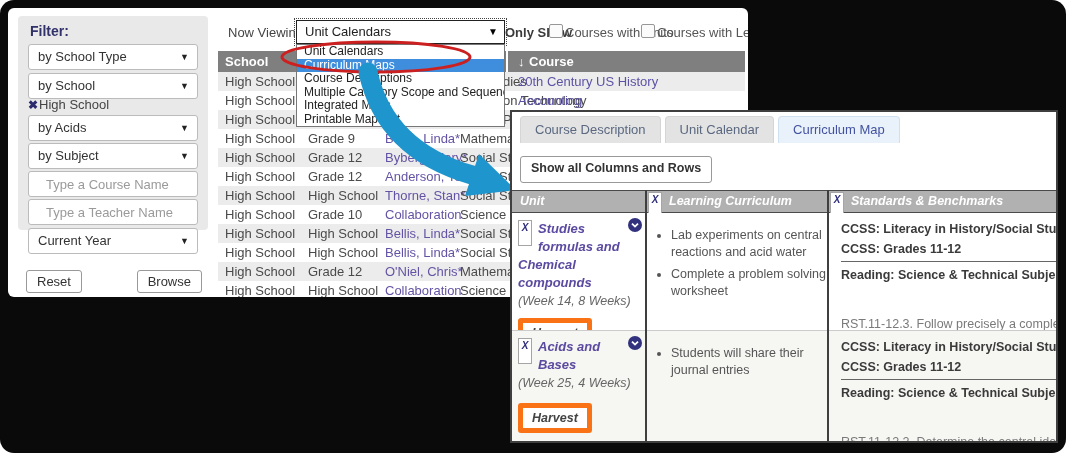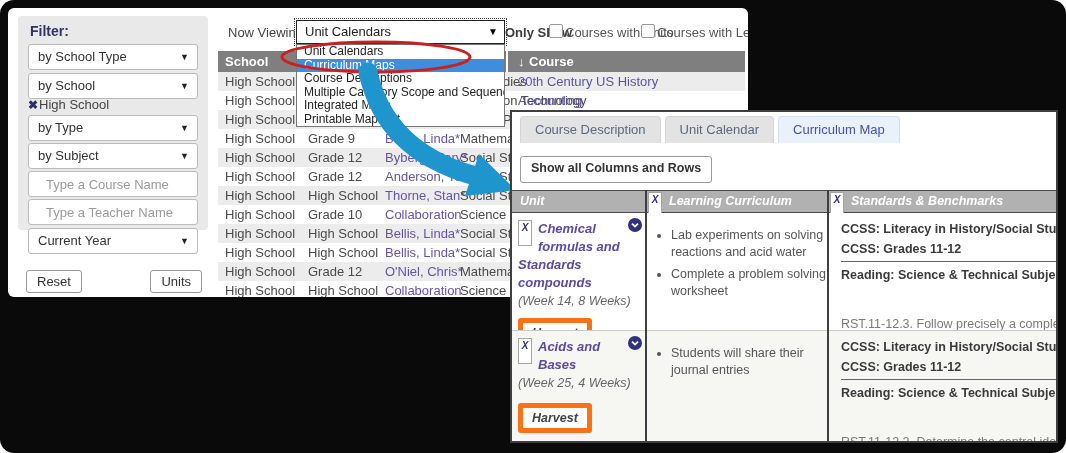--- a/index.html
+++ b/index.html
@@ -96,38 +96,38 @@
       <div class="fsel" style="top:57px;">
         <span>by School</span>
         <span class="caret">▼</span>
       </div>
 
       <div class="chip" style="top:81px;">
         <span class="x">✖</span><span>High School</span>
       </div>
 
       <div class="fsel" style="top:99px;">
-        <span>by Type</span>
+        <span>by Acids</span>
         <span class="caret">▼</span>
       </div>
       <div class="fsel" style="top:127px;">
         <span>by Subject</span>
         <span class="caret">▼</span>
       </div>
 
       <input class="finp" style="top: 155px;" placeholder="Type a Course Name">
       <input class="finp" style="top: 183px;" placeholder="Type a Teacher Name">
 
       <div class="fsel" style="top:212px;">
         <span>Current Year</span>
         <span class="caret">▼</span>
       </div>
 
       <div class="fbtn" style="left:8px;">Reset</div>
-      <div class="fbtn" style="right:6px;">Units</div>
+      <div class="fbtn" style="right:6px;">Browse</div>
     </div>
 
     <div class="nv-label">Now Viewing:</div>
     <div id="view-select">
       <span>Unit Calendars</span>
       <span class="caret">▼</span>
     </div>
     <div class="only-show">Only Show</div>
     <div class="cbx" style="left:541px;"></div>
     <div class="cbx-label" style="left:557px;">Courses with Units</div>
@@ -244,31 +244,31 @@
     <div class="ohead"></div>
     <div class="ohead-label" style="left:8px;">Unit</div>
     <div class="xbox hd" style="left:136px;">X</div>
     <div class="ohead-label" style="left:157px;">Learning Curriculum</div>
     <div class="xbox hd" style="left:318px;">X</div>
     <div class="ohead-label" style="left:339px;">Standards &amp; Benchmarks</div>
 
     <div class="orow" id="orow1">
       <div class="unit-cell">
         <div class="xbox">X</div>
-        <span class="unit-title">Chemical formulas and Standards compounds</span>
+        <span class="unit-title">Studies formulas and Chemical compounds</span>
         <div class="unit-weeks" style="clear:left;">(Week 14, 8 Weeks)</div>
         <div class="harvest">Harvest</div>
       </div>
       <svg class="chev" style="left:116px;top:5px;" viewBox="0 0 14 14">
         <circle cx="7" cy="7" r="7" fill="#31317d"></circle>
         <path d="M4 5.6 L7 8.6 L10 5.6" fill="none" stroke="#fff" stroke-width="1.8"></path>
       </svg>
       <div class="la-cell">
         <ul>
-          <li>Lab experiments on solving reactions and acid water</li>
+          <li>Lab experiments on central reactions and acid water</li>
           <li>Complete a problem solving worksheet</li>
         </ul>
       </div>
       <div class="sb-cell">
         <div class="sb-b">CCSS: Literacy in History/Social Studies, Scie</div>
         <div class="sb-b sb-b2">CCSS: Grades 11-12</div>
         <div class="sb-b sb-b3">Reading: Science &amp; Technical Subjects</div>
         <div class="sb-rst">RST.11-12.3. Follow precisely a complex mul</div>
       </div>
     </div>

